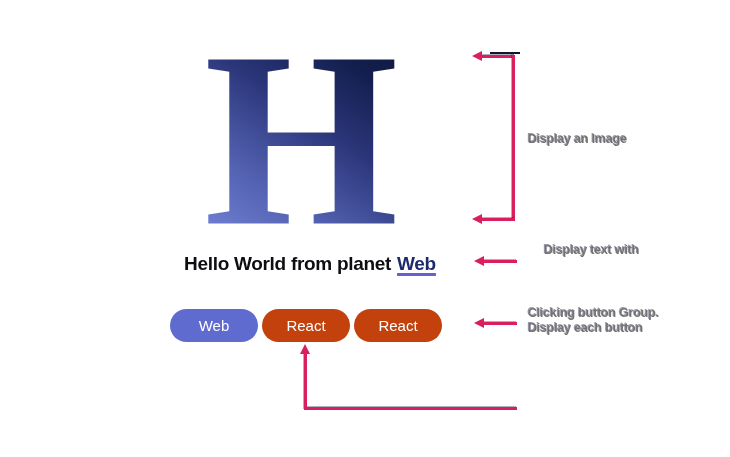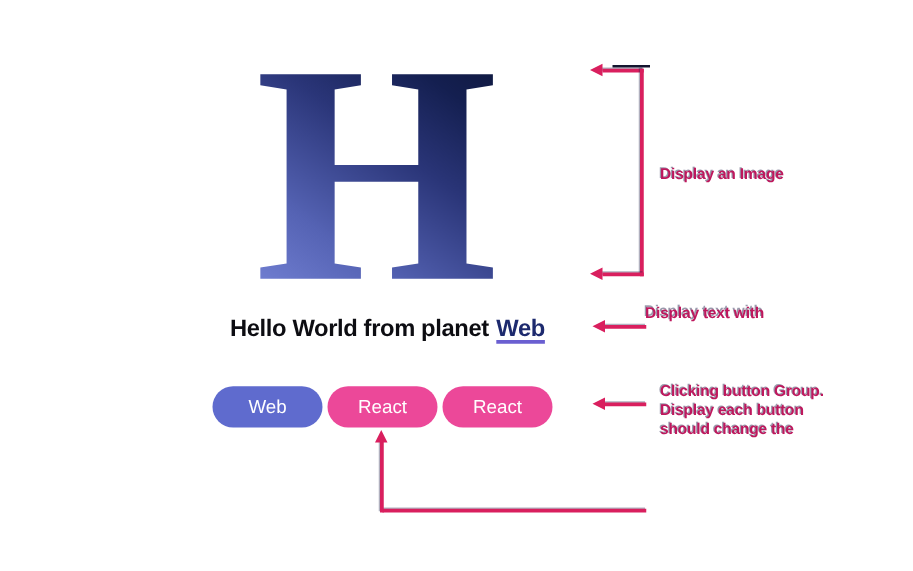--- a/index.html
+++ b/index.html
@@ -60,35 +60,35 @@
     left: 170px;
     top: 309px;
     display: flex;
     gap: 4px;
   }
   .pill {
     width: 88px;
     height: 33px;
     border: none;
     border-radius: 17px;
-    background: #ec4899;
+    background: #c2410c;
     color: #ffffff;
     font-family: inherit;
     font-size: 15px;
     cursor: pointer;
     display: flex;
     align-items: center;
     justify-content: center;
   }
   .pill.active { background: #5f6bce; }
 
   
   .note {
     position: absolute;
-    color: #be185d;
+    color: #737373;
     font-size: 12.5px;
     font-weight: bold;
     line-height: 15px;
     letter-spacing: -0.2px;
     text-shadow: -1px -1px 0 rgba(30, 30, 70, 0.45);
     white-space: nowrap;
   }
 
   
   .pline {
@@ -138,29 +138,28 @@
   <div class="pline" style="left:482px; top:218px; width:33px; height:3px;"></div>
   <div class="arrow-left" style="left:472px; top:51px;"></div>
   <div class="arrow-left" style="left:472px; top:214px;"></div>
 
   <div class="note" style="left:528px; top:132px;">
     <div>Display an Image</div>
   </div>
 
   <div class="pline" style="left:484px; top:260px; width:33px; height:3px;"></div>
   <div class="arrow-left" style="left:474px; top:256px;"></div>
-  <div class="note" style="left:516px; top:243px;text-align:center;">
+  <div class="note" style="left:544px; top:243px;text-align:center;">
     <div>Display text with</div>
   </div>
 
   <div class="pline" style="left:484px; top:322px; width:33px; height:3px;"></div>
   <div class="arrow-left" style="left:474px; top:318px;"></div>
   <div class="note" style="left:528px; top:306px;">
     <div>Clicking button Group.</div>
     <div>Display each button</div>
-    <div>should change the</div>
   </div>
 
   <div class="pline" style="left:306px; top:407px; width:211px; height:3px;"></div>
   <div class="pline" style="left:304px; top:353px; width:3px; height:57px;"></div>
   <div class="arrow-up" style="left:300px; top:344px;"></div>
 
 </div>
 
 </body></html>

